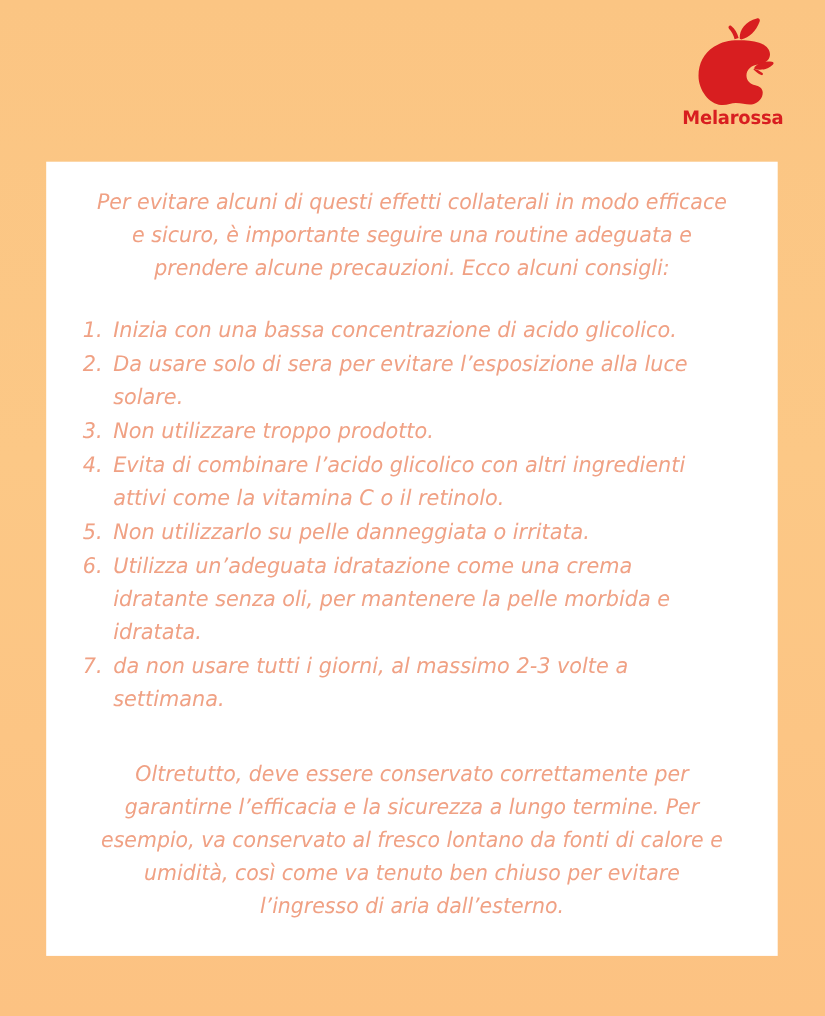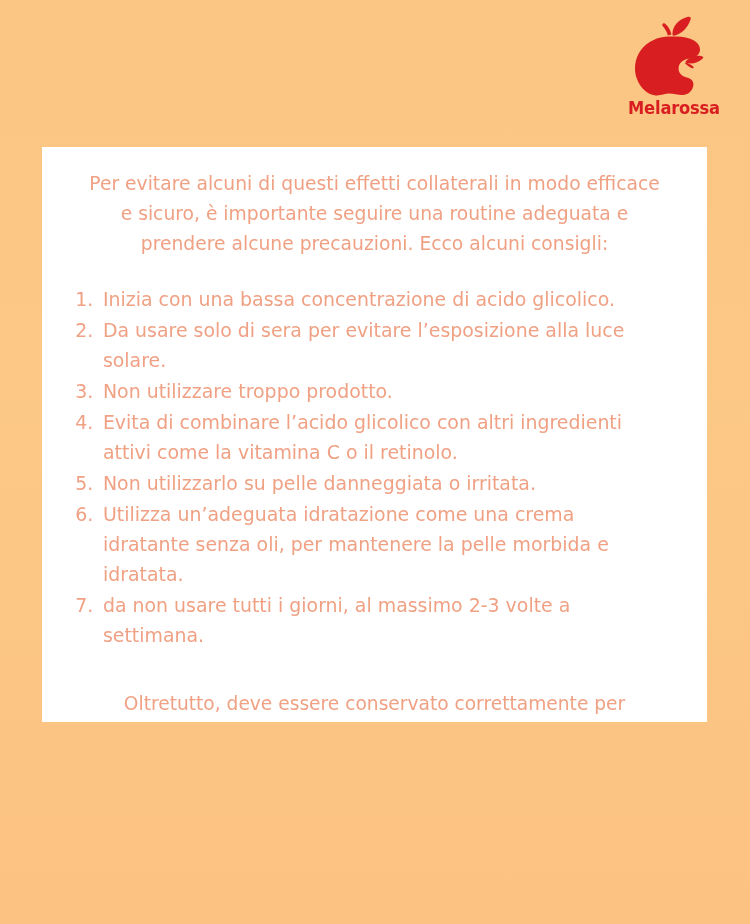--- a/index.html
+++ b/index.html
@@ -62,21 +62,20 @@
     white-space: nowrap;
   }
 
   
   .logo {
     position: absolute;
     left: 618px;
     top: 16px;
     width: 112px;
     height: 112px;
-    text-align: center;
   }
   .logo-mark {
     display: block;
     margin: 0 auto;
   }
   .logo-word {
     display: block;
     margin-top: 2px;
     font-family: "DejaVu Sans", sans-serif;
     font-size: 17px;
@@ -85,25 +84,26 @@
     letter-spacing: -0.2px;
     transform: scaleX(0.96);
   }
 
   
   .card {
     position: absolute;
     left: 42px;
     top: 147px;
     width: 665px;
-    height: 575px;
+    height: 722px;
     background: #ffffff;
     box-sizing: border-box;
     padding: 22px 26px 26px 26px;
     overflow: hidden;
+    font-style: italic;
   }
 
   .body-text {
     font-family: "DejaVu Sans", sans-serif;
     color: #f0a184;
     font-size: 19.5px;
     font-weight: 400;
     line-height: 30px;
   }
 

